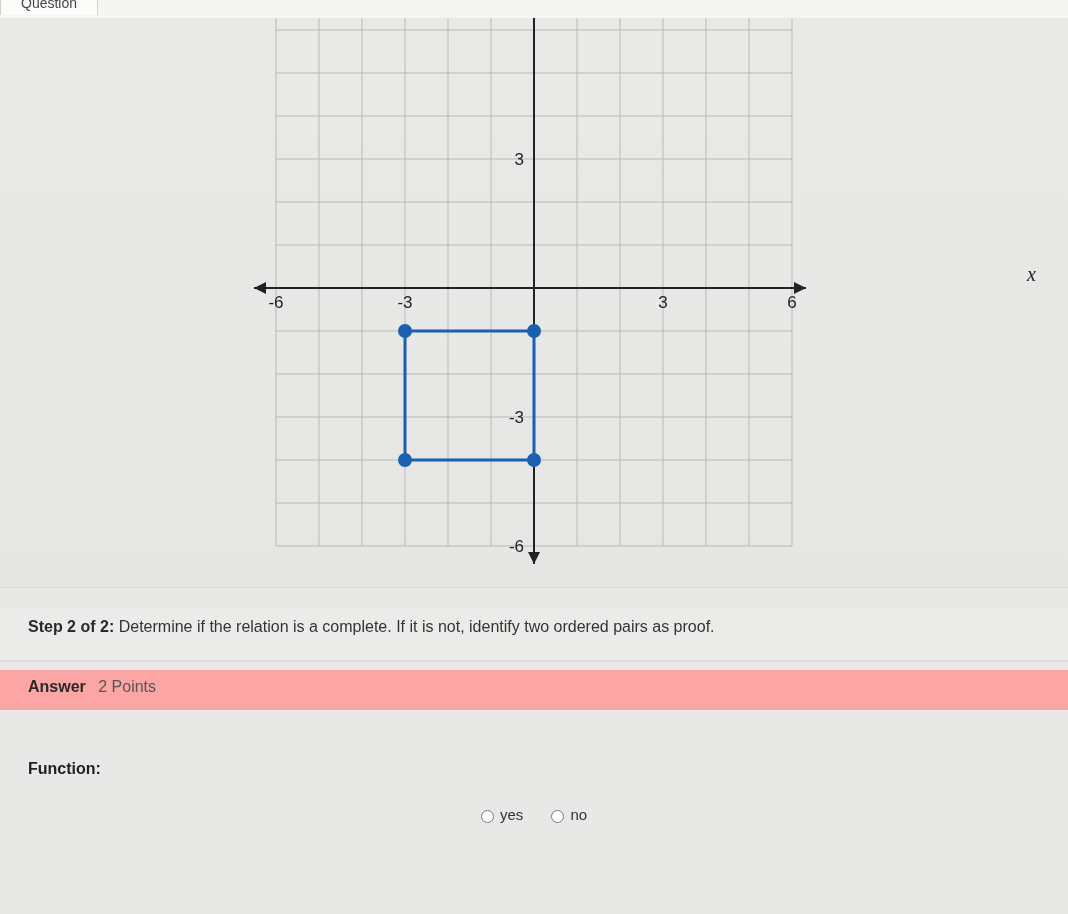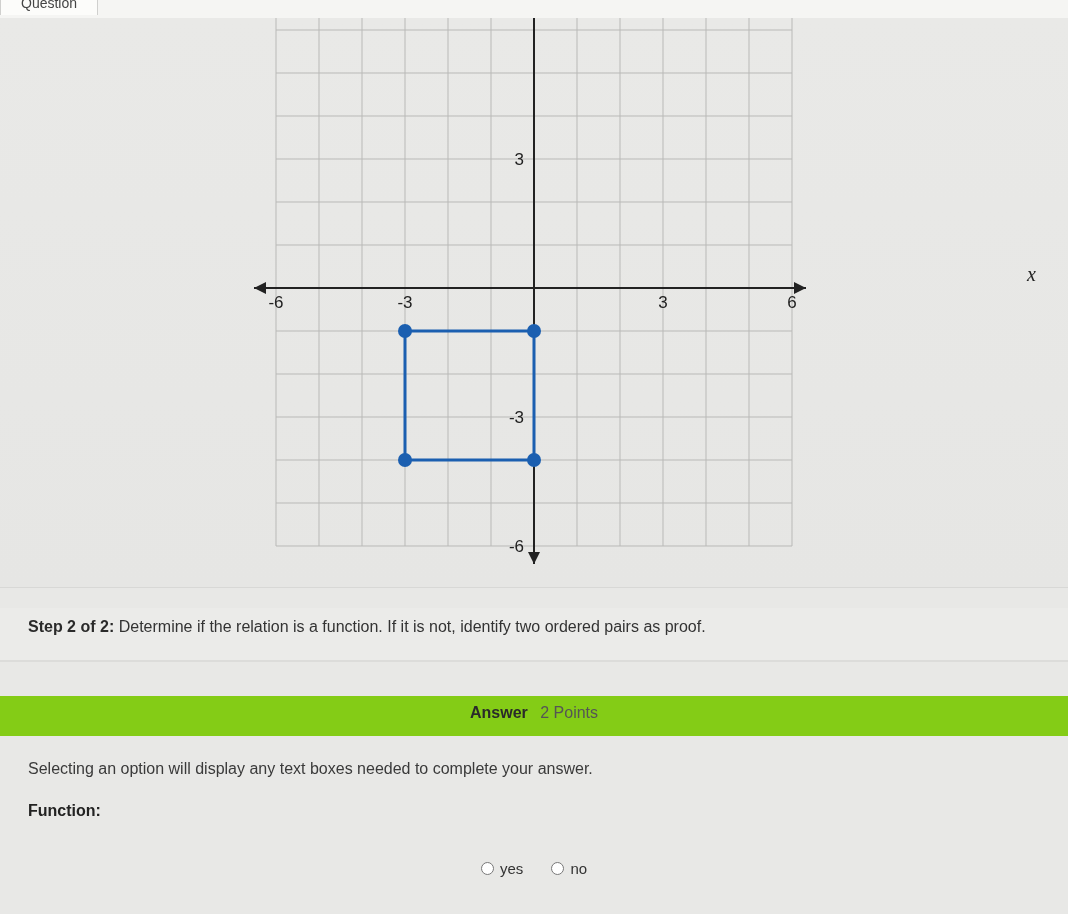--- a/index.html
+++ b/index.html
@@ -44,36 +44,35 @@
   .question-section {
     position: absolute;
     top: 608px; left: 0; right: 0;
     padding: 10px 28px 24px 28px;
     background: #ebebe9;
     border-bottom: 2px solid #dcdcda;
   }
   .step-label { font-weight: 600; color: #2a2a2a; margin-top: 48px; }
   .answer-header {
     position: absolute;
-    top: 696px; left: 0; right: 0;
+    top: 670px; left: 0; right: 0;
     padding: 8px 28px 14px 28px;
-    background: #84cc16;
-    text-align: center;
+    background: #fca5a5;
   }
   .answer-label { font-weight: 600; color: #2a2a2a; display: inline; }
   .points { color: #555; margin-left: 8px; }
   .answer-body {
     position: absolute;
     top: 740px; left: 0; right: 0;
     padding: 20px 28px 0 28px;
   }
   .hint { color: #3a3a3a; font-size: 16px; margin-bottom: 24px; }
   .function-row { text-align: left; font-weight: 600; color: #222; margin-bottom: 28px; }
   .radio-row { text-align: center; color: #333; font-size: 15px; }
-  .radio-opt { display: inline-flex; align-items: center; margin: 12px 12px; cursor: pointer; }
+  .radio-opt { display: inline-flex; align-items: flex-end; margin: 0 12px; cursor: pointer; }
   .radio-opt input { margin-right: 6px; }
   .x-label {
     position: absolute;
     font-style: italic;
     font-family: "Times New Roman", serif;
     font-size: 20px;
     color: #222;
   }
 </style>
 </head>
@@ -141,30 +140,29 @@
       <circle cx="151" cy="313" r="7"></circle>
       <circle cx="280" cy="313" r="7"></circle>
       <circle cx="151" cy="442" r="7"></circle>
       <circle cx="280" cy="442" r="7"></circle>
     </g>
   </svg>
   <span class="x-label" style="top:245px; right:32px;">x</span>
 </div>
 
 <div class="question-section">
-  <span class="step-label">Step 2 of 2:</span><span> Determine if the relation is a function. If it is not, identify two ordered pairs as proof.</span>
+  <span class="step-label">Step 2 of 2:</span><span> Determine if the relation is a complete. If it is not, identify two ordered pairs as proof.</span>
 </div>
 
 <div class="answer-header">
   <span class="answer-label">Answer</span>
   <span class="points">2 Points</span>
 </div>
 
 <div class="answer-body">
-  <div class="hint">Selecting an option will display any text boxes needed to complete your answer.</div>
   <div class="function-row">Function:</div>
   <div class="radio-row">
     <label class="radio-opt">
       <input type="radio" name="fn" style="">
       <span>yes</span>
     </label>
     <label class="radio-opt">
       <input type="radio" name="fn" style="">
       <span>no</span>
     </label>

